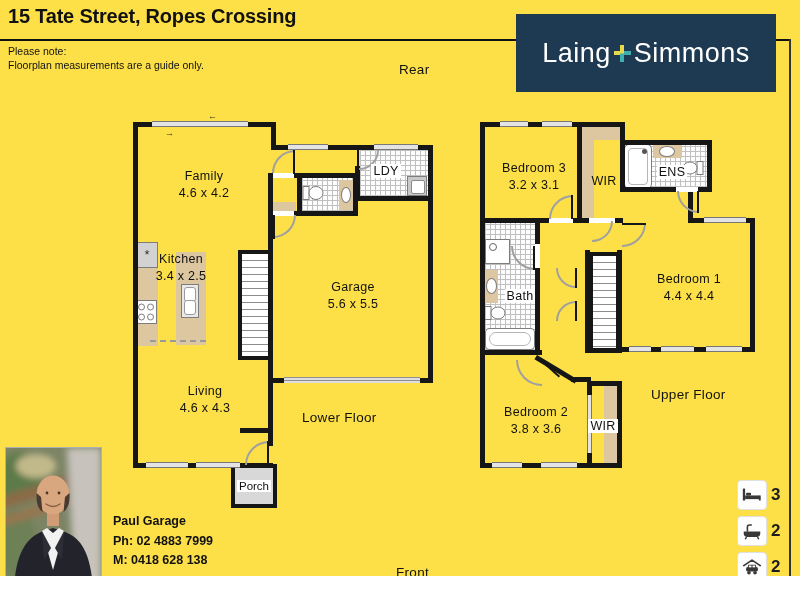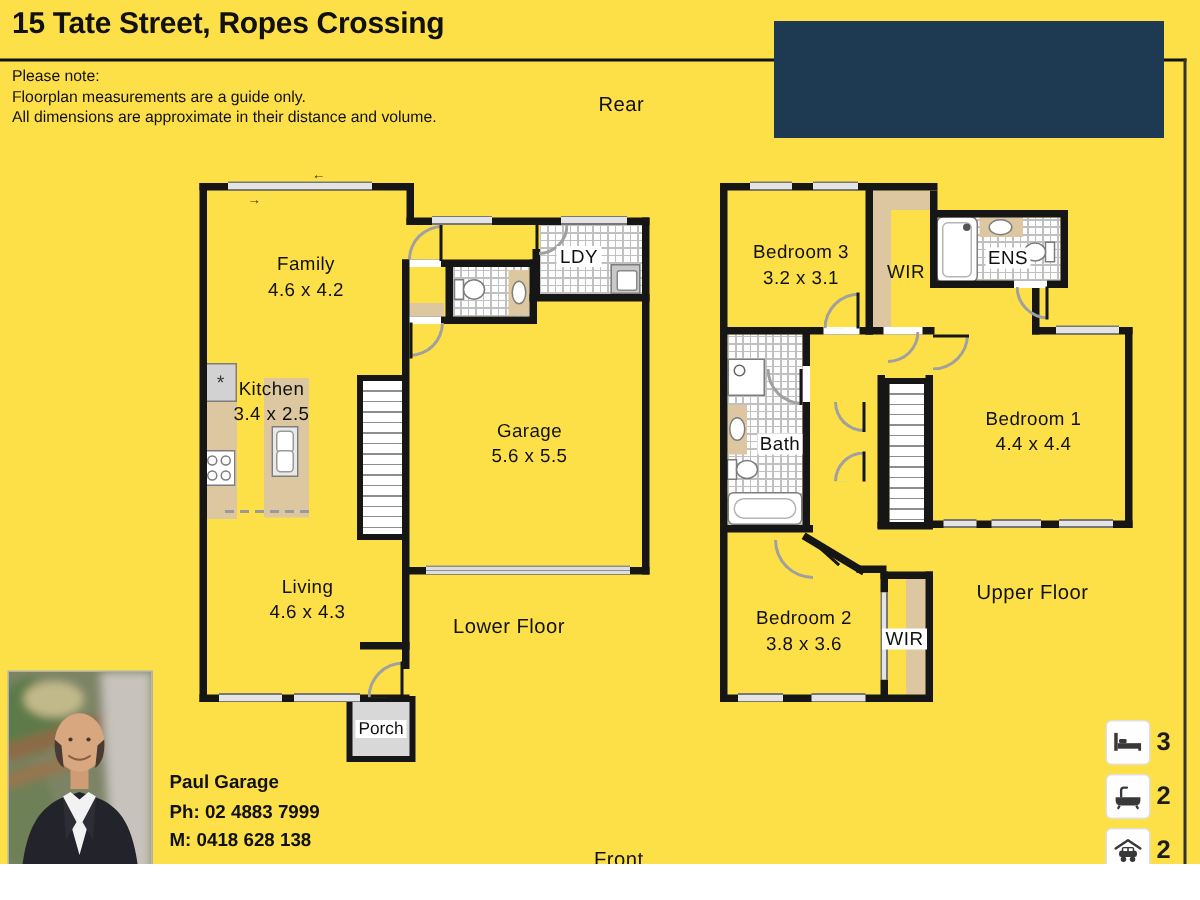--- a/index.html
+++ b/index.html
@@ -46,23 +46,30 @@
 </head>
 <body>
 
 <div id="page">
 
   <div id="title">15 Tate Street, Ropes Crossing</div>
   <div class="abs" style="left:0;top:39px;width:791px;height:2px;background:#111;"></div>
   <div id="note">
     <div>Please note:</div>
     <div>Floorplan measurements are a guide only.</div>
-    <div>All dimensions are approximate in their distance and volume.</div>
   </div>
   <div id="logo">
+    <div class="brand">
+      <span>Laing</span>
+      <span class="plus">
+          <span class="ph"></span>
+          <span class="pv"></span>
+        </span>
+      <span>Simmons</span>
+    </div>
   </div>
   <div class="abs" style="left:789px;top:39px;width:2px;height:551px;background:#333;"></div>
   <div class="abs" style="left:0;top:588px;width:792px;height:3px;background:#222;"></div>
 
   <div class="floorlabel" style="left:399px;top:62px;">Rear</div>
   <div class="floorlabel" style="left:396px;top:565px;">Front</div>
 
   <div class="abs" style="left:0;top:0;width:0;height:0;">
 
     <div class="tiles" style="left:302px;top:178px;width:51px;height:33px;"></div>

